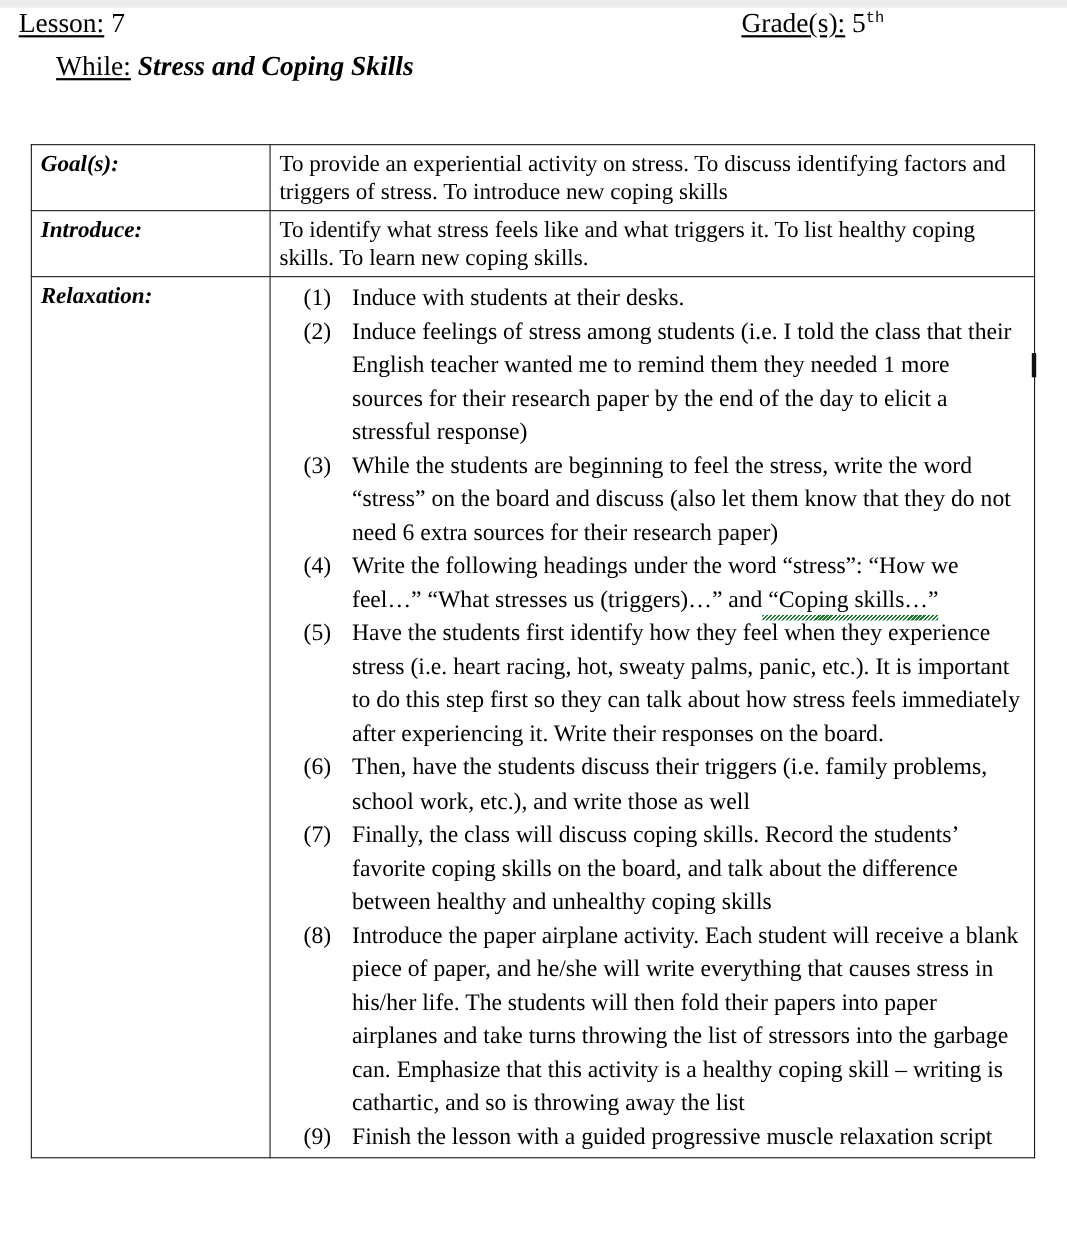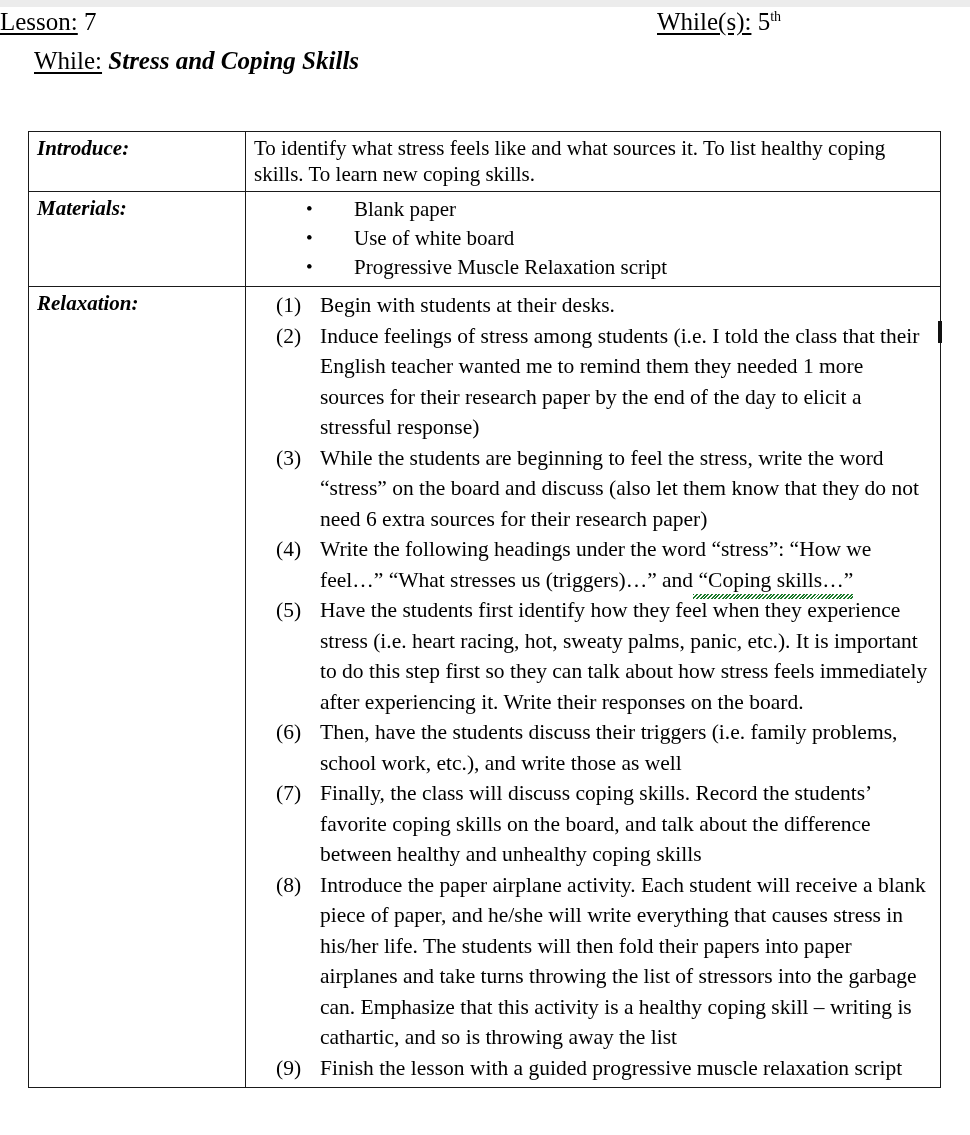--- a/index.html
+++ b/index.html
@@ -19,20 +19,21 @@
     position: absolute;
     top: 0; left: 0;
     width: 970px;
     height: 7px;
     background: #ececec;
   }
   .page {
     position: absolute;
     top: 7px; left: 0;
     width: 928px;
+    padding-left: 17px;
   }
 
   
   .header {
     position: relative;
     height: 86px;
   }
   .hdr-line {
     position: absolute;
     font-size: 25px;
@@ -40,20 +41,21 @@
     white-space: nowrap;
   }
   .hdr-grade  { left: 657px; top: 0px; }
   .hdr-title  { left: 34px; top: 39px; }
   .u { text-decoration: underline; text-underline-offset: 3px; }
   .ital { font-style: italic; font-weight: bold; text-align: right; }
   .sup {
     font-size: 14px;
     vertical-align: super;
     line-height: 0;
+    font-family: Liberation Mono, monospace;
   }
 
   
   .lesson-table {
     position: absolute;
     left: 28px;
     top: 124px;
     width: 913px;
     border-collapse: collapse;
     table-layout: fixed;
@@ -155,61 +157,57 @@
 <div class="top-strip"></div>
 
 <div class="page">
 
   <div class="header">
     <div class="hdr-line">
       <span class="u">Lesson:</span>
       <span>7</span>
     </div>
     <div class="hdr-line hdr-grade">
-      <span class="u">While(s):</span>
+      <span class="u">Grade(s):</span>
       <span>5</span><span class="sup">th</span>
     </div>
     <div class="hdr-line hdr-title">
       <span class="u">While:</span>
       <span class="ital">Stress and Coping Skills</span>
     </div>
   </div>
 
   <table class="lesson-table">
     <tbody>
+      <tr>
+        <td class="label-cell">
+          <div class="row-label">Goal(s):</div>
+        </td>
+        <td class="body-cell">
+          <div class="cell-text">To provide an experiential activity on stress. To discuss identifying factors and triggers of stress. To introduce new coping skills</div>
+        </td>
+      </tr>
 
       <tr>
         <td class="label-cell">
           <div class="row-label">Introduce:</div>
         </td>
         <td class="body-cell">
-          <div class="cell-text">To identify what stress feels like and what sources it. To list healthy coping skills. To learn new coping skills.</div>
+          <div class="cell-text">To identify what stress feels like and what triggers it. To list healthy coping skills. To learn new coping skills.</div>
         </td>
       </tr>
 
-      <tr>
-        <td class="label-cell">
-          <div class="row-label">Materials:</div>
-        </td>
-        <td class="body-cell">
-          <ul class="materials">
-            <li><span class="bullet">•</span><span>Blank paper</span></li>
-            <li><span class="bullet">•</span><span>Use of white board</span></li>
-            <li><span class="bullet">•</span><span>Progressive Muscle Relaxation script</span></li>
-          </ul>
-        </td>
-      </tr>
 
       <tr>
         <td class="label-cell">
           <div class="row-label">Relaxation:</div>
         </td>
         <td class="body-cell">
           <ol class="procedures">
-            <li><span class="num">(1)</span><span>Begin with students at their desks.</span></li>
+            <li><span class="num">(1)</span><span>Induce with students at their desks.</span></li>
             <li><span class="num">(2)</span><span>Induce feelings of stress among students (i.e. I told the class that their English teacher wanted me to remind them they needed 1 more sources for their research paper by the end of the day to elicit a stressful response)</span></li>
             <li><span class="num">(3)</span><span>While the students are beginning to feel the stress, write the word “stress” on the board and discuss (also let them know that they do not need 6 extra sources for their research paper)</span></li>
             <li><span class="num">(4)</span><span>Write the following headings under the word “stress”: “How we feel…” “What stresses us (triggers)…” and </span><span class="squiggle">“Coping skills…”</span></li>
             <li><span class="num">(5)</span><span>Have the students first identify how they feel when they experience stress (i.e. heart racing, hot, sweaty palms, panic, etc.). It is important to do this step first so they can talk about how stress feels immediately after experiencing it. Write their responses on the board.</span></li>
             <li><span class="num">(6)</span><span>Then, have the students discuss their triggers (i.e. family problems, school work, etc.), and write those as well</span></li>
             <li><span class="num">(7)</span><span>Finally, the class will discuss coping skills. Record the students’ favorite coping skills on the board, and talk about the difference between healthy and unhealthy coping skills</span></li>
             <li><span class="num">(8)</span><span>Introduce the paper airplane activity. Each student will receive a blank piece of paper, and he/she will write everything that causes stress in his/her life. The students will then fold their papers into paper airplanes and take turns throwing the list of stressors into the garbage can. Emphasize that this activity is a healthy coping skill – writing is cathartic, and so is throwing away the list</span></li>
             <li><span class="num">(9)</span><span>Finish the lesson with a guided progressive muscle relaxation script</span></li>
           </ol>
         </td>

